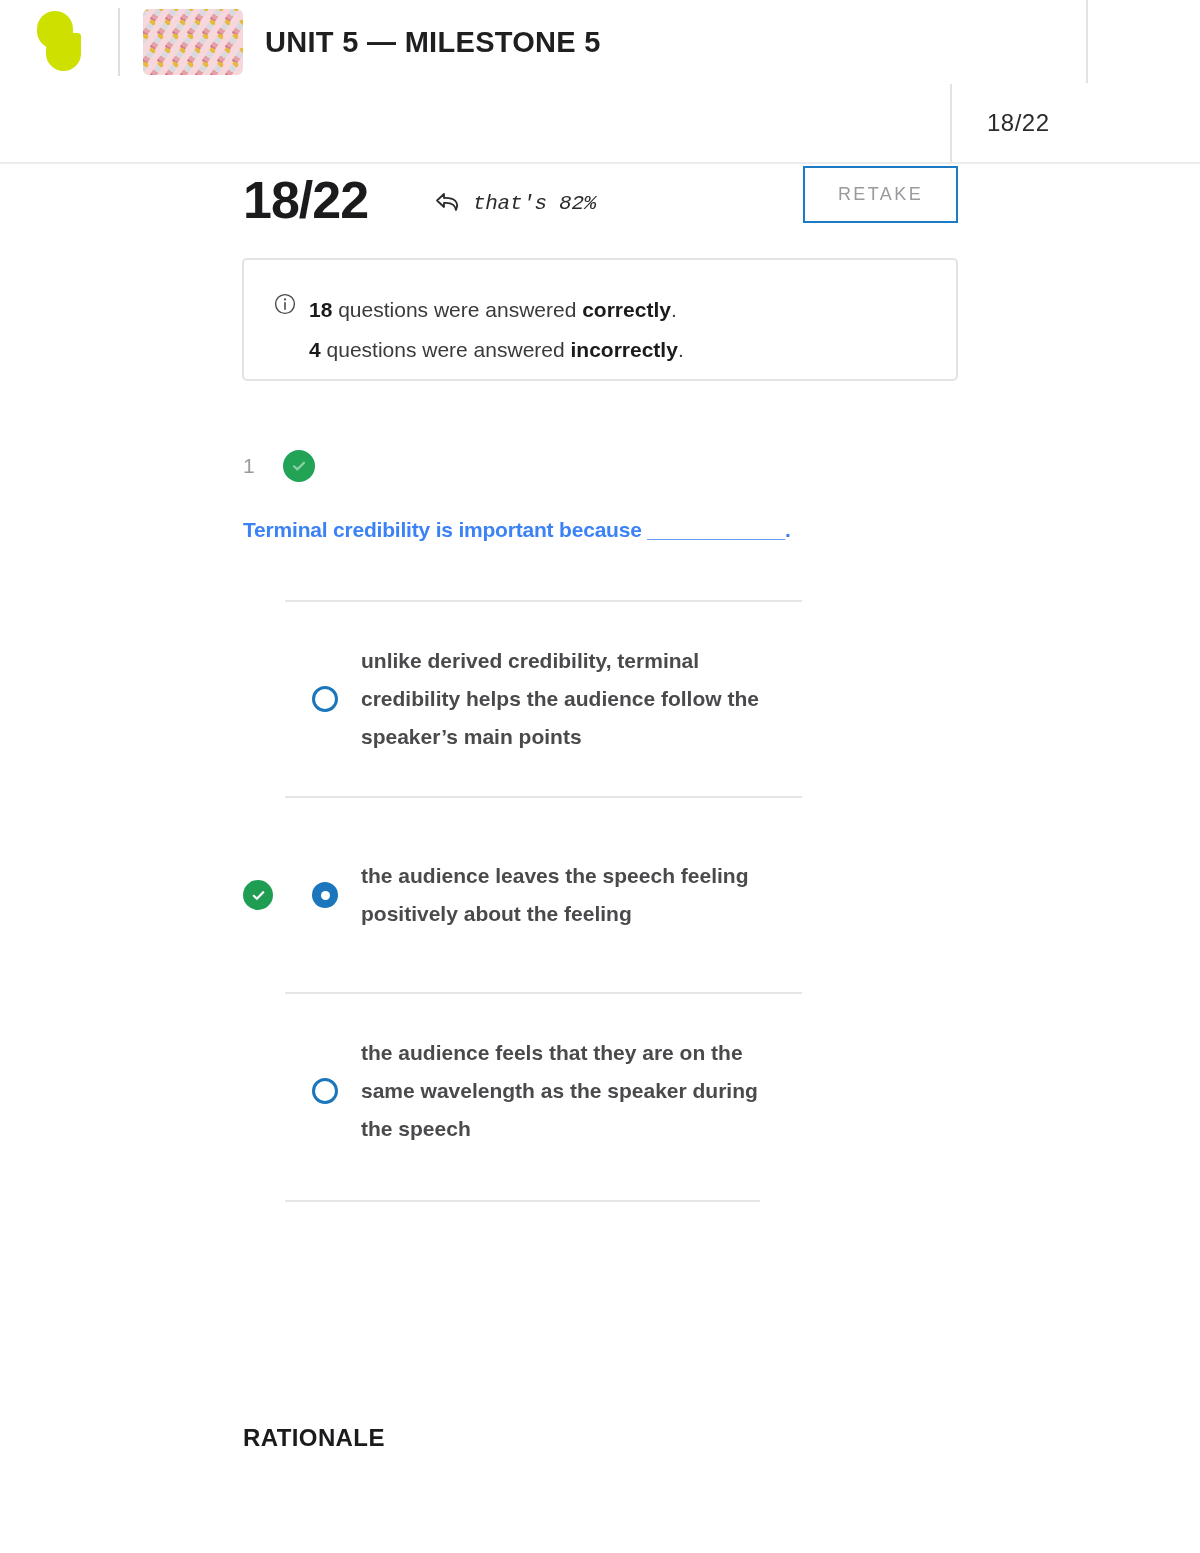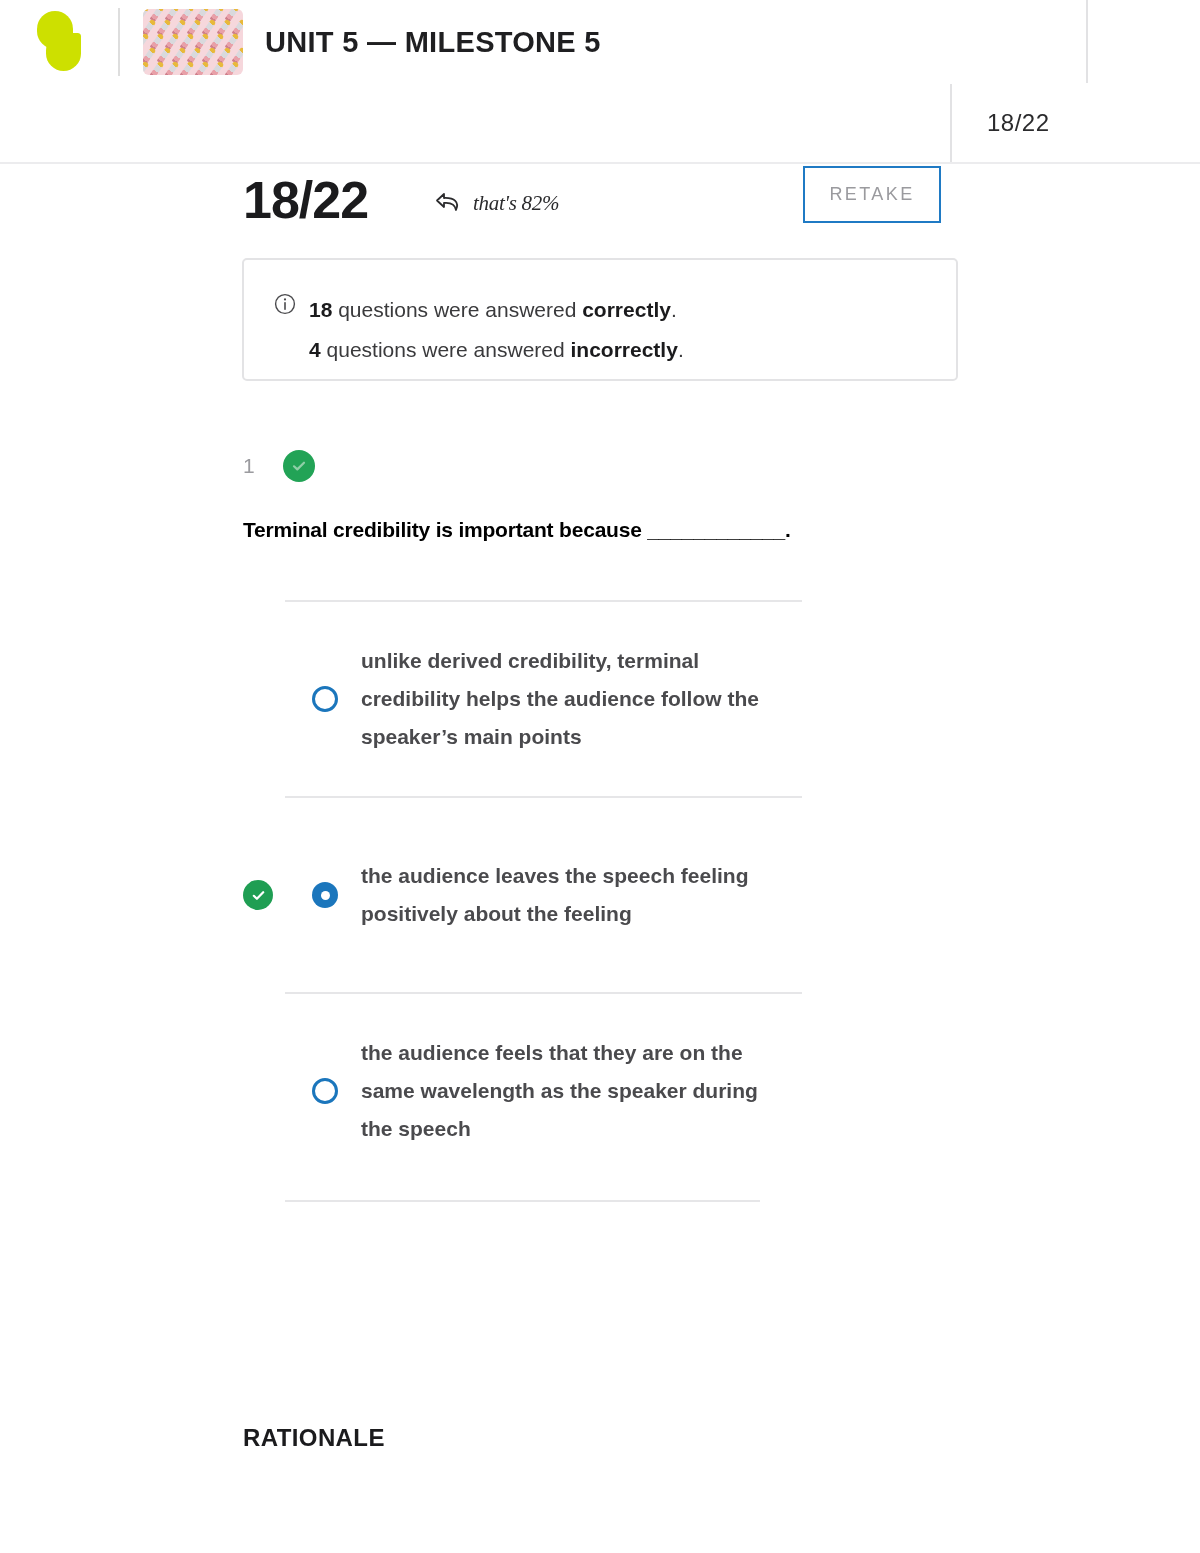--- a/index.html
+++ b/index.html
@@ -106,27 +106,27 @@
     color: #1b1b1d;
   }
   .pct-wrap {
     position: absolute; left: 434px; top: 26px;
     display: flex; align-items: center; gap: 9px;
   }
   .arrow-icon { width: 30px; height: 26px; display:block; }
   .pct-text {
     font-size: 21px;
     color: #2b2b2d;
-    font-family: Liberation Serif, serif;
+    font-family: Liberation Mono, monospace;
     font-style: italic;
     letter-spacing: -0.3px;
   }
   .retake-btn {
     position: absolute; left: 803px; top: 2px;
-    width: 138px; height: 57px;
+    width: 155px; height: 57px;
     border: 2px solid #1f7ac4;
     background: #ffffff;
     color: #9a9a9e;
     font-size: 18px;
     letter-spacing: 2.4px;
     font-family: "Liberation Sans", sans-serif;
     display: flex; align-items: center; justify-content: center;
     cursor: pointer;
   }
 
@@ -167,21 +167,21 @@
     width: 32px; height: 32px; border-radius: 50%;
     background: #22a356;
     display: flex; align-items: center; justify-content: center;
   }
   .q-badge-green svg { display:block; }
 
   .q-text {
     position: absolute; left: 243px; top: 518px;
     width: 760px;
     font-size: 21px; font-weight: 700;
-    color: #000000;
+    color: #3b82f6;
     letter-spacing: -0.2px;
   }
 
   
   .options {
     position: absolute; left: 243px; top: 600px;
     width: 760px;
   }
   .option {
     position: relative;

